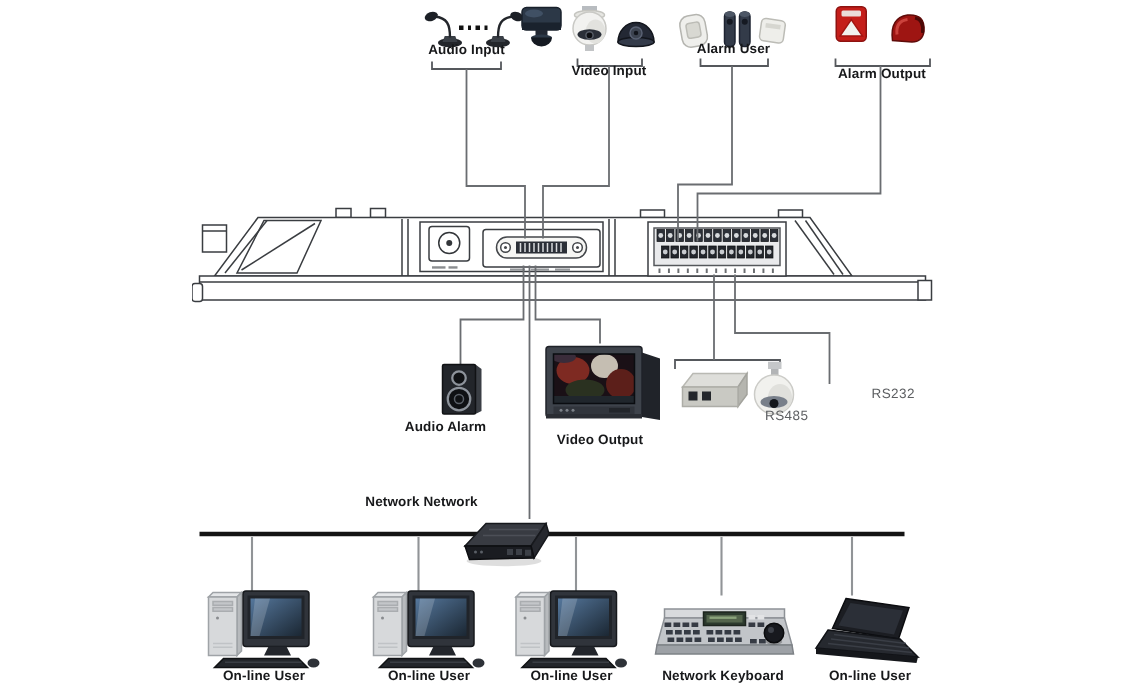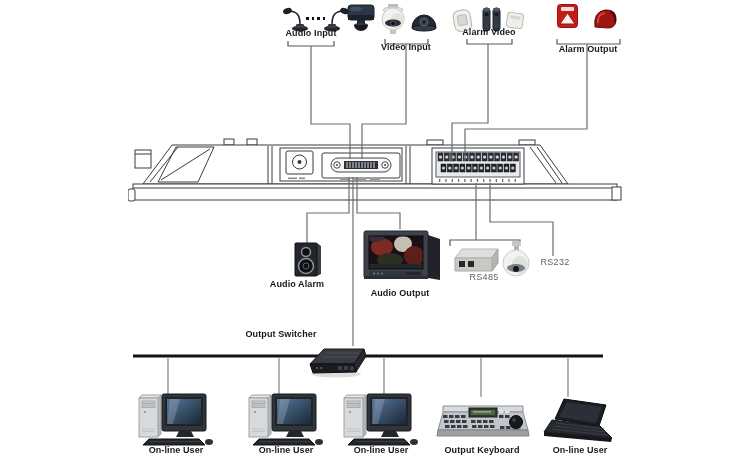--- a/index.html
+++ b/index.html
@@ -2,21 +2,21 @@
 <html><head>
 <meta charset="utf-8">
 <style>
   html,body{margin:0;padding:0;background:#fff;}
   .canvas{position:relative;width:750px;height:457px;background:#ffffff;overflow:hidden;
           font-family:"Liberation Sans",sans-serif;}
   .abs{position:absolute;}
   svg{display:block;}
   .lbl{position:absolute;width:110px;text-align:center;
        font:bold 9px "Liberation Sans",sans-serif;color:#17181a;letter-spacing:.1px;}
-  .lbl-gray{position:absolute;width:110px;text-align:center;
+  .lbl-gray{position:absolute;width:110px;text-align:right;
        font:9px "Liberation Sans",sans-serif;color:#5d5f62;letter-spacing:.3px;}
   .dots{position:absolute;display:flex;gap:3px;}
   .dots i{width:2.5px;height:2.5px;background:#111;display:block;}
   .flip{transform:scaleX(-1);}
 </style>
 </head>
 <body>
 
 <div class="canvas">
 
@@ -273,21 +273,21 @@
     </svg>
   </div>
   <div class="abs" style="left:504px;top:9px">
     <svg width="23" height="23" viewBox="0 0 23 23">
       <g transform="rotate(8 11 11)">
         <rect x="3" y="4" width="16" height="15" rx="3" fill="#eeeeea" stroke="#bcbcb6"></rect>
         <rect x="6" y="7" width="10" height="3" fill="#d6d6d0"></rect>
       </g>
     </svg>
   </div>
-  <div class="lbl" style="left:434px;top:27px">Alarm Video</div>
+  <div class="lbl" style="left:434px;top:27px">Alarm User</div>
 
   <div class="abs" style="left:556px;top:3px">
     <svg width="23" height="27" viewBox="0 0 23 27">
       <rect x="1.5" y="1.5" width="20" height="23" rx="3" fill="#c41e1a" stroke="#8e1210"></rect>
       <rect x="5" y="4" width="13" height="4" rx="1" fill="#eeeeea" opacity="0.92"></rect>
       <path d="M4,21 L11.5,10 L19,21 Z" fill="#f2f2ef" stroke="#a31512"></path>
     </svg>
   </div>
   <div class="abs" style="left:592px;top:7px">
     <svg width="27" height="23" viewBox="0 0 27 23">
@@ -327,21 +327,21 @@
       </g>
       <rect x="7" y="9" width="54" height="33" fill="none" stroke="#0a0c10"></rect>
       <rect x="7" y="44" width="54" height="5" fill="#31353c"></rect>
       <circle cx="12" cy="46.5" r="1" fill="#7c8188"></circle>
       <circle cx="16" cy="46.5" r="1" fill="#7c8188"></circle>
       <circle cx="20" cy="46.5" r="1" fill="#7c8188"></circle>
       <rect x="44" y="45" width="14" height="3" fill="#22252a"></rect>
       <rect x="2" y="49" width="64" height="3" fill="#2a2d33"></rect>
     </svg>
   </div>
-  <div class="lbl" style="left:345px;top:288px">Audio Output</div>
+  <div class="lbl" style="left:345px;top:288px">Video Output</div>
 
   <div class="abs" style="left:452px;top:247px">
     <svg width="49" height="29" viewBox="0 0 49 29">
       <polygon points="10,2 46,2 40,11 3,11" fill="#dededa" stroke="#b9b9b3"></polygon>
       <polygon points="40,11 46,2 46,16 40,24" fill="#b5b5af" stroke="#a3a39d"></polygon>
       <polygon points="3,11 40,11 40,24 3,24" fill="#c9c9c3" stroke="#adada7"></polygon>
       <rect x="7" y="14" width="6" height="6" fill="#23262b"></rect>
       <rect x="16" y="14" width="6" height="6" fill="#23262b"></rect>
     </svg>
   </div>
@@ -351,21 +351,21 @@
       <rect x="15" y="5" width="5" height="4" fill="#b2b4b6"></rect>
       <circle cx="17" cy="22" r="13" fill="#f1f1ee" stroke="#ccccc8"></circle>
       <ellipse cx="21" cy="24" rx="8" ry="9" fill="#e0e0dc"></ellipse>
       <ellipse cx="17" cy="27" rx="9" ry="4" fill="#787f8a"></ellipse>
       <circle cx="17" cy="28" r="3" fill="#14171c"></circle>
     </svg>
   </div>
   <div class="lbl-gray" style="left:429px;top:272px">RS485</div>
   <div class="lbl-gray" style="left:500px;top:257px">RS232</div>
 
-  <div class="lbl" style="left:221px;top:329px;width:120px">Output Switcher</div>
+  <div class="lbl" style="left:221px;top:329px;width:120px">Network Network</div>
   <div class="abs" style="left:308px;top:343px">
     <svg width="60" height="36" viewBox="0 0 60 36">
       <ellipse cx="28" cy="31" rx="25" ry="3.5" fill="rgba(0,0,0,0.13)"></ellipse>
       <polygon points="16,6 56,6 46,21 2,21" fill="#383b42" stroke="#17191d"></polygon>
       <line x1="18" y1="10" x2="51" y2="10" stroke="#4c4f57"></line>
       <line x1="14" y1="14" x2="49" y2="14" stroke="#4c4f57"></line>
       <polygon points="46,21 56,6 58,13 48,29" fill="#26282e" stroke="#17191d"></polygon>
       <polygon points="2,21 46,21 48,29 5,30" fill="#1a1c21" stroke="#0d0e11"></polygon>
       <rect x="30" y="23" width="4" height="4" fill="#3c4047"></rect>
       <rect x="36" y="23" width="4" height="4" fill="#3c4047"></rect>
@@ -498,16 +498,16 @@
       <line x1="14" y1="25" x2="62" y2="31" stroke="#3a3e46"></line>
       <line x1="12" y1="28" x2="64" y2="34" stroke="#3a3e46"></line>
       <line x1="10" y1="31" x2="66" y2="37" stroke="#3a3e46"></line>
       <polygon points="2,34 70,40 69,44 2,38" fill="#15171b"></polygon>
     </svg>
   </div>
 
   <div class="lbl" style="left:121px;top:445px">On-line User</div>
   <div class="lbl" style="left:231px;top:445px">On-line User</div>
   <div class="lbl" style="left:326px;top:445px">On-line User</div>
-  <div class="lbl" style="left:427px;top:445px">Output Keyboard</div>
+  <div class="lbl" style="left:427px;top:445px">Network Keyboard</div>
   <div class="lbl" style="left:525px;top:445px">On-line User</div>
 
 </div>
 
 </body></html>

